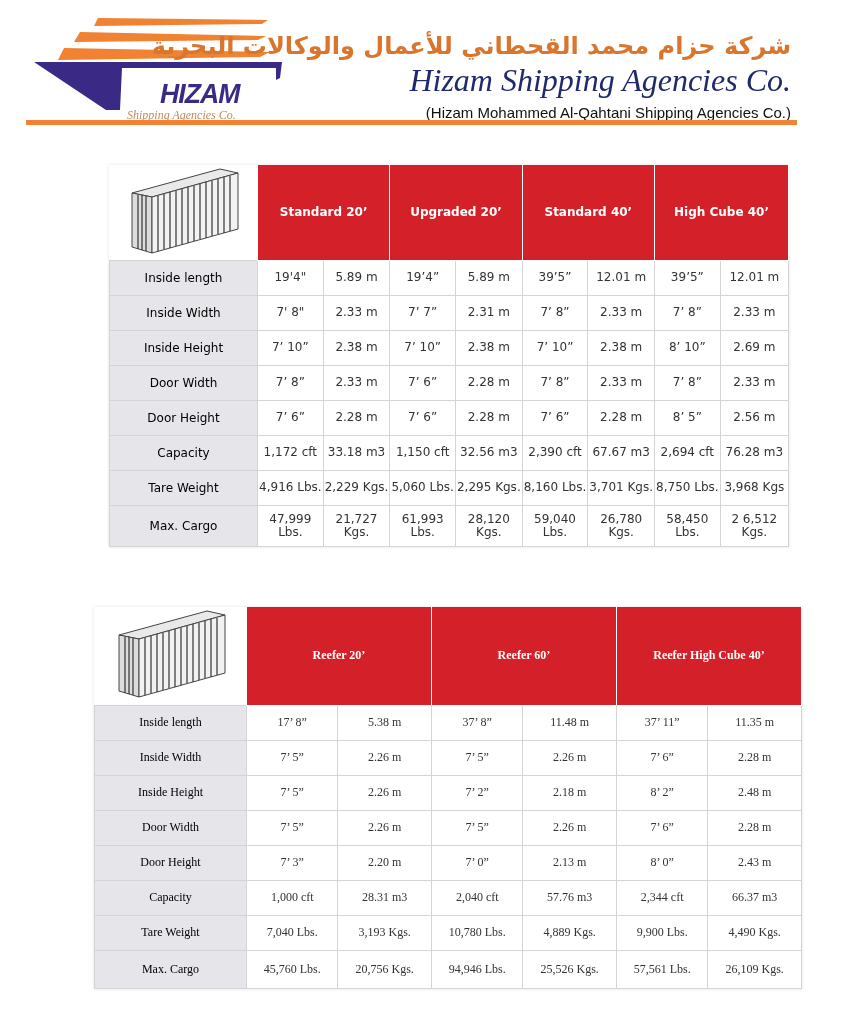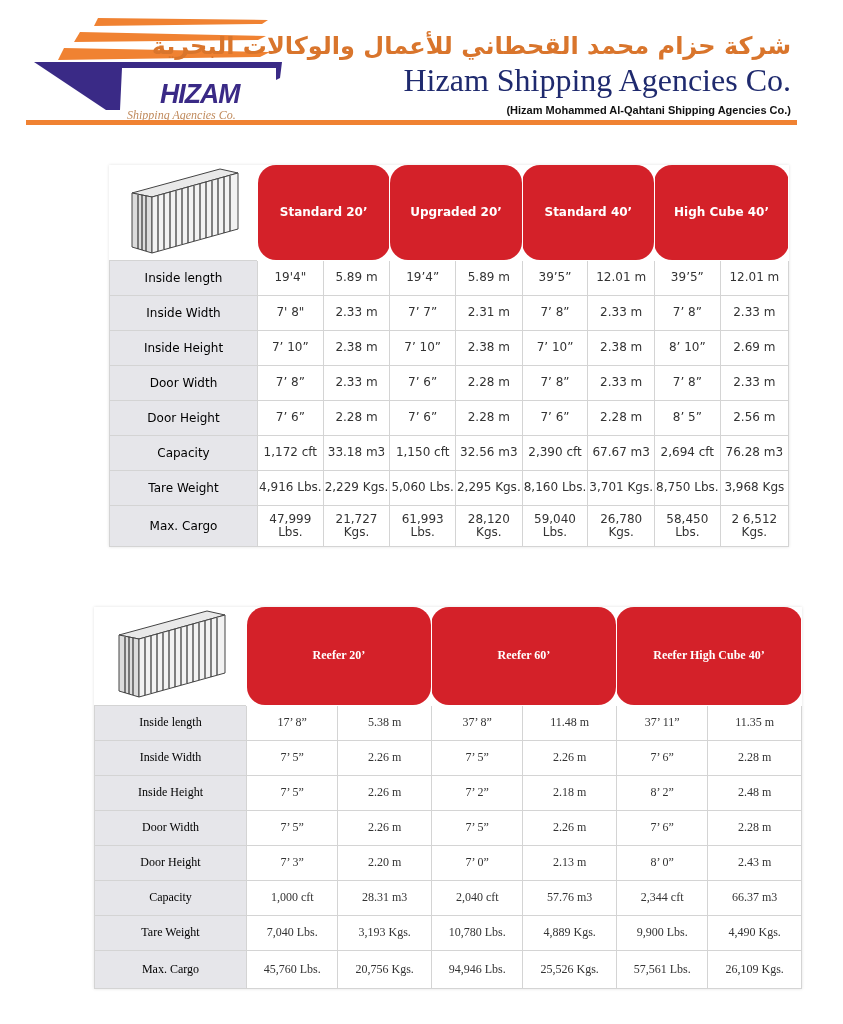--- a/index.html
+++ b/index.html
@@ -4,28 +4,28 @@
 <style>
   html, body { margin:0; padding:0; background:#ffffff; }
   body { width:843px; height:1024px; position:relative; overflow:hidden; font-family:"DejaVu Sans", sans-serif; }
 
   
   .logo { position:absolute; left:30px; top:14px; width:260px; height:100px;font-style:italic; }
   .logo svg { position:absolute; left:0; top:0; }
   .logo-hizam { position:absolute; left:130px; top:64px; font-family:"Liberation Sans", sans-serif; font-weight:bold; font-size:28px; color:#3a2a86; letter-spacing:-1px; transform:scaleX(0.95); transform-origin:left; }
   .logo-sub { position:absolute; left:97px; top:94px; font-family:"Liberation Serif", serif; font-size:12px; color:#c08a5c; }
   .arabic { position:absolute; right:52px; top:32px; font-family:"DejaVu Sans", sans-serif; font-weight:bold; font-size:24px; color:#d9752c; direction:rtl; }
-  .company { position:absolute; right:52px; top:62px; font-family:"Liberation Serif", serif; font-size:32px; color:#1f2a6e; }
-  .company-full { position:absolute; right:52px; top:104px; font-family:"Liberation Sans", sans-serif; font-weight:bold; font-size:11px; color:#111; }
+  .company { position:absolute; right:52px; top:62px; font-family:"Liberation Serif", serif; font-size:32px; color:#1f2a6e;font-style:italic; }
+  .company-full { position:absolute; right:52px; top:104px; font-family:"Liberation Sans", sans-serif; font-weight:normal; font-size:15px; color:#111; }
   .header-rule { position:absolute; left:26px; top:120px; width:771px; height:5px; background:#f08232; }
 
   
   .spec { position:absolute; border-collapse:collapse; font-family:"DejaVu Sans", sans-serif; font-size:12px; color:#333; box-shadow:0 0 3px rgba(0,0,0,0.12); }
   .spec td, .spec th { border:1px solid #d4d4d4; text-align:center; padding:0; }
-  .spec th.hdr { background:#d42129; color:#ffffff; font-weight:bold; font-size:12px; border-color:#ffffff; border-top:none;border-radius:18px; }
+  .spec th.hdr { background:#d42129; color:#ffffff; font-weight:bold; font-size:12px; border-color:#ffffff; border-top:none; }
   .spec td.lbl { background:#e6e6ea; color:#000000; }
   .spec td.val { background:#ffffff; line-height:13px; }
   .spec td.imgcell { background:#ffffff; border:none; }
 
   #t1 { left:109px; top:165px; width:680px; }
   #t2 { left:94px; top:607px; width:708px;font-family:Liberation Serif, serif; }
 </style>
 </head>
 <body>
 

